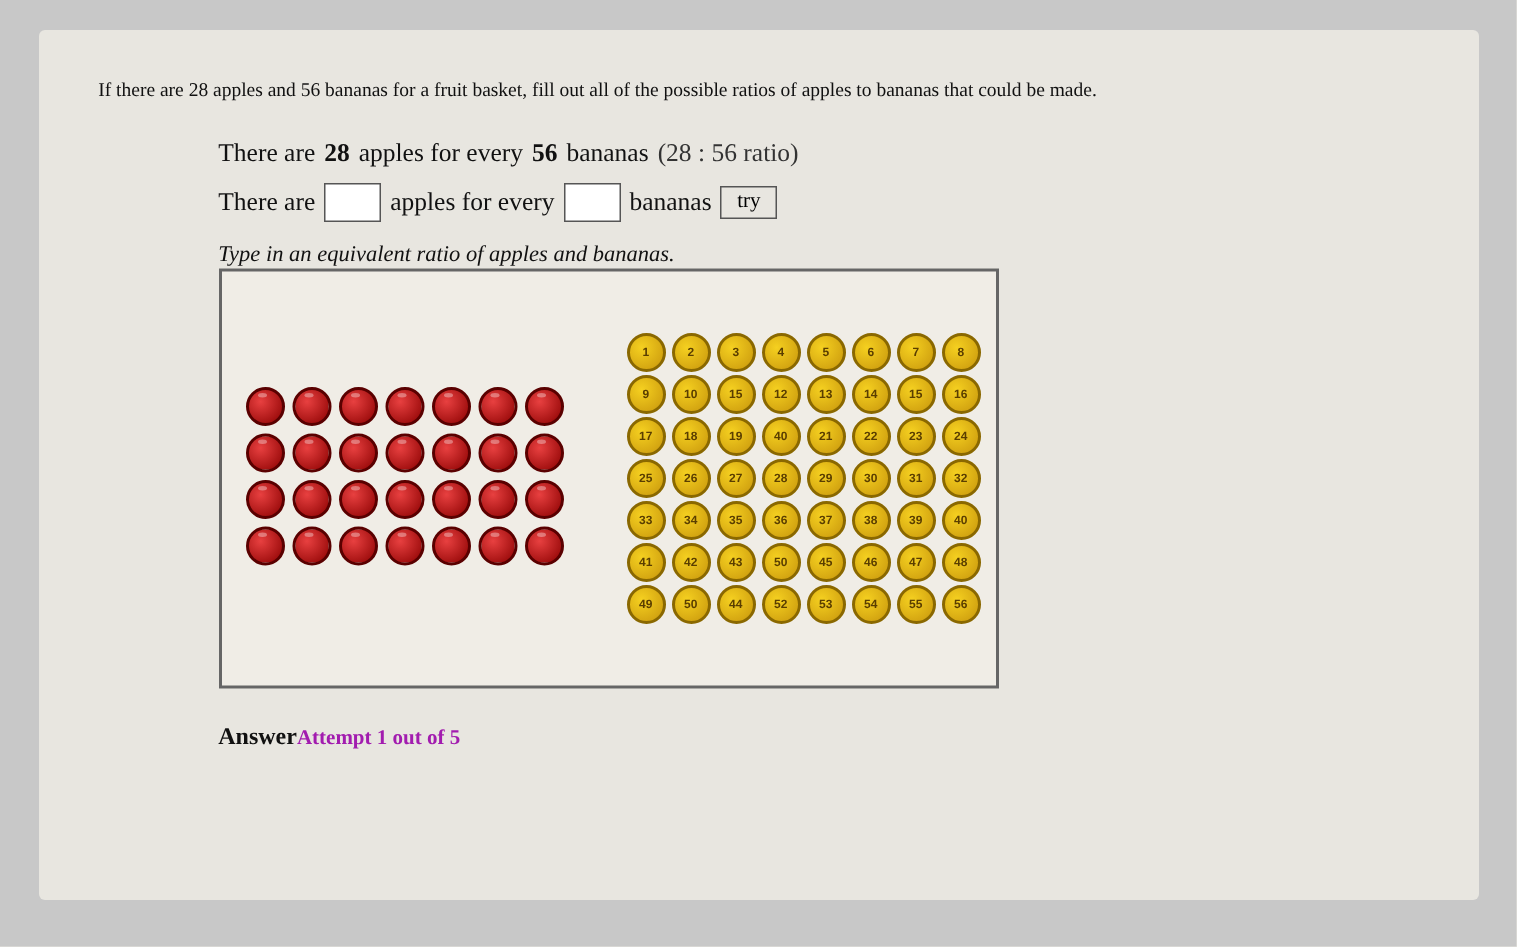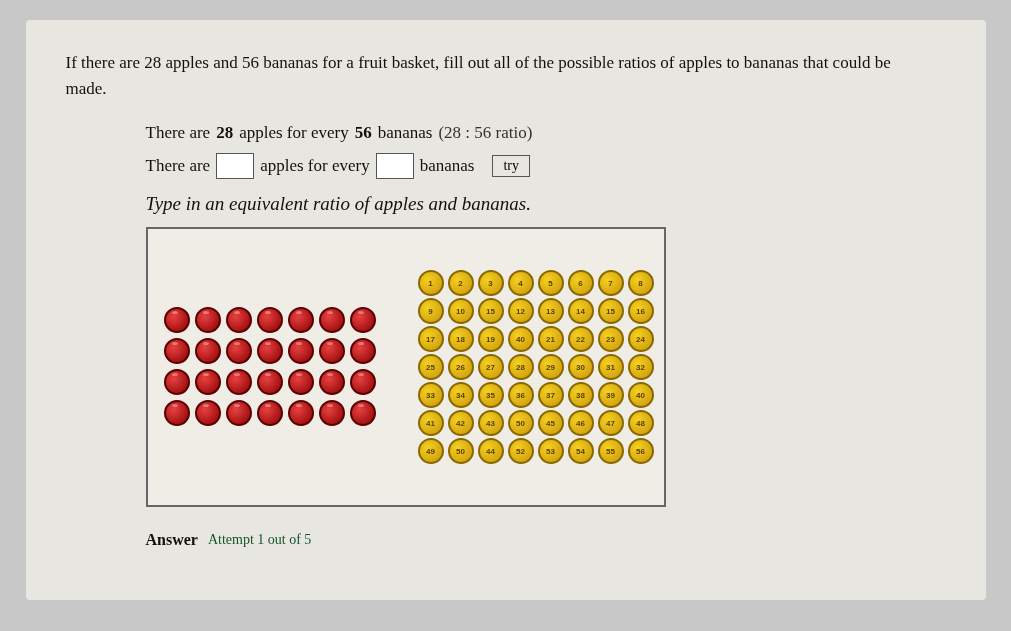--- a/index.html
+++ b/index.html
@@ -16,21 +16,21 @@
 
     .page-container {
       background: #e8e6e0;
       width: 960px;
       min-height: 580px;
       padding: 30px 40px 30px 40px;
       border-radius: 4px;
     }
 
     .problem-text {
-      font-size: 17px;
+      font-size: 13px;
       line-height: 1.5;
       color: #111;
       margin-bottom: 22px;
       max-width: 860px;
     }
 
     .content-area {
       padding-left: 80px;
     }
 
@@ -71,27 +71,26 @@
       padding: 2px;
     }
 
     .try-btn {
       padding: 2px 10px;
       font-size: 14px;
       border: 1.5px solid #555;
       background: #e8e6e0;
       cursor: pointer;
       font-family: inherit;
-      margin-left: 12px;
+      margin-left: 0;
     }
 
     .instruction-text {
-      font-size: 19px;
-      color: #111;
-      margin-bottom: 12px;
+      font-size: 15px;
+      color: #111;
       font-style: italic;
     }
 
     .visual-box {
       border: 2px solid #666;
       background: #f0ede6;
       width: 520px;
       min-height: 280px;
       padding: 20px 16px;
       display: flex;
@@ -149,33 +148,33 @@
       justify-content: center;
       font-size: 8px;
       font-weight: bold;
       color: #5a3e00;
       font-family: Arial, sans-serif;
     }
 
     .answer-row {
       margin-top: 24px;
       display: flex;
-      align-items: center;
-      gap: 10px;
+      align-items: flex-end;
       font-size: 16px;
       color: #111;
     }
 
     .answer-label {
       font-weight: bold;
     }
 
     .attempt-text {
       font-size: 14px;
-      color: #14532d;
+      color: #a21caf;
+      font-weight: bold;
     }
   </style>
 </head>
 <body>
 
 <div class="page-container">
 
   <p class="problem-text">If there are 28 apples and 56 bananas for a fruit basket, fill out all of the possible ratios of apples to bananas that could be made.</p>
 
   <div class="content-area">

